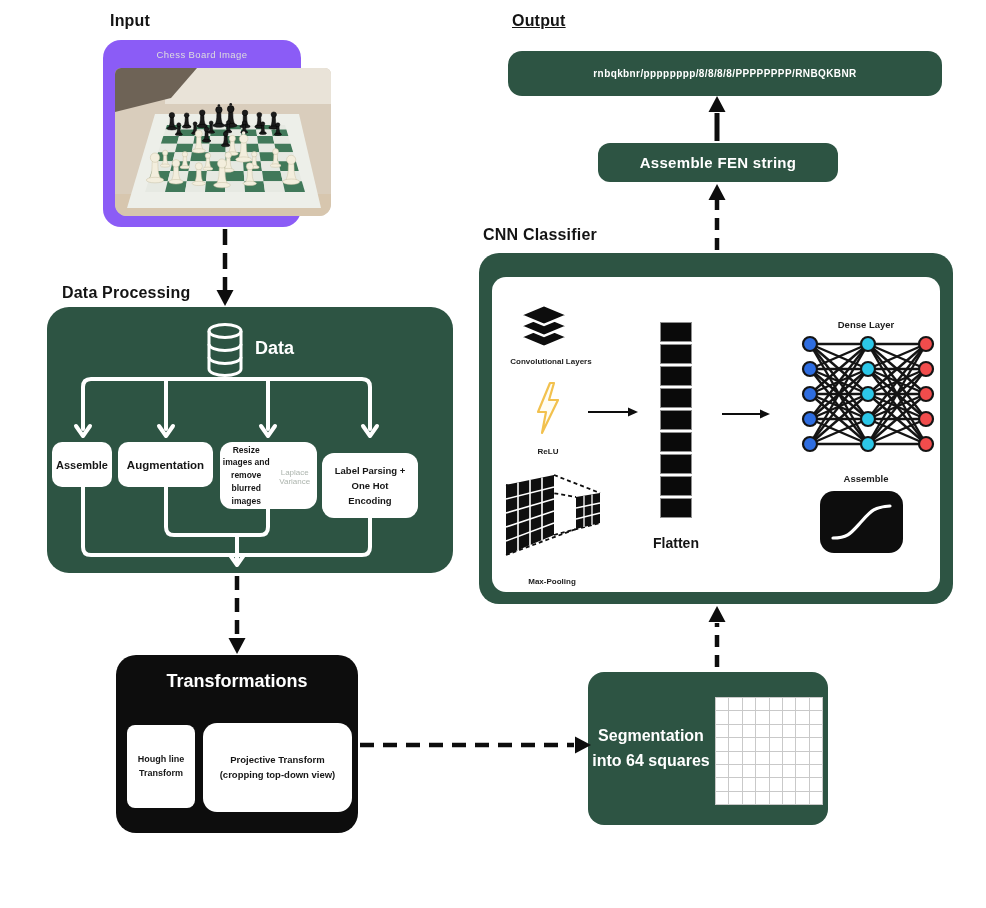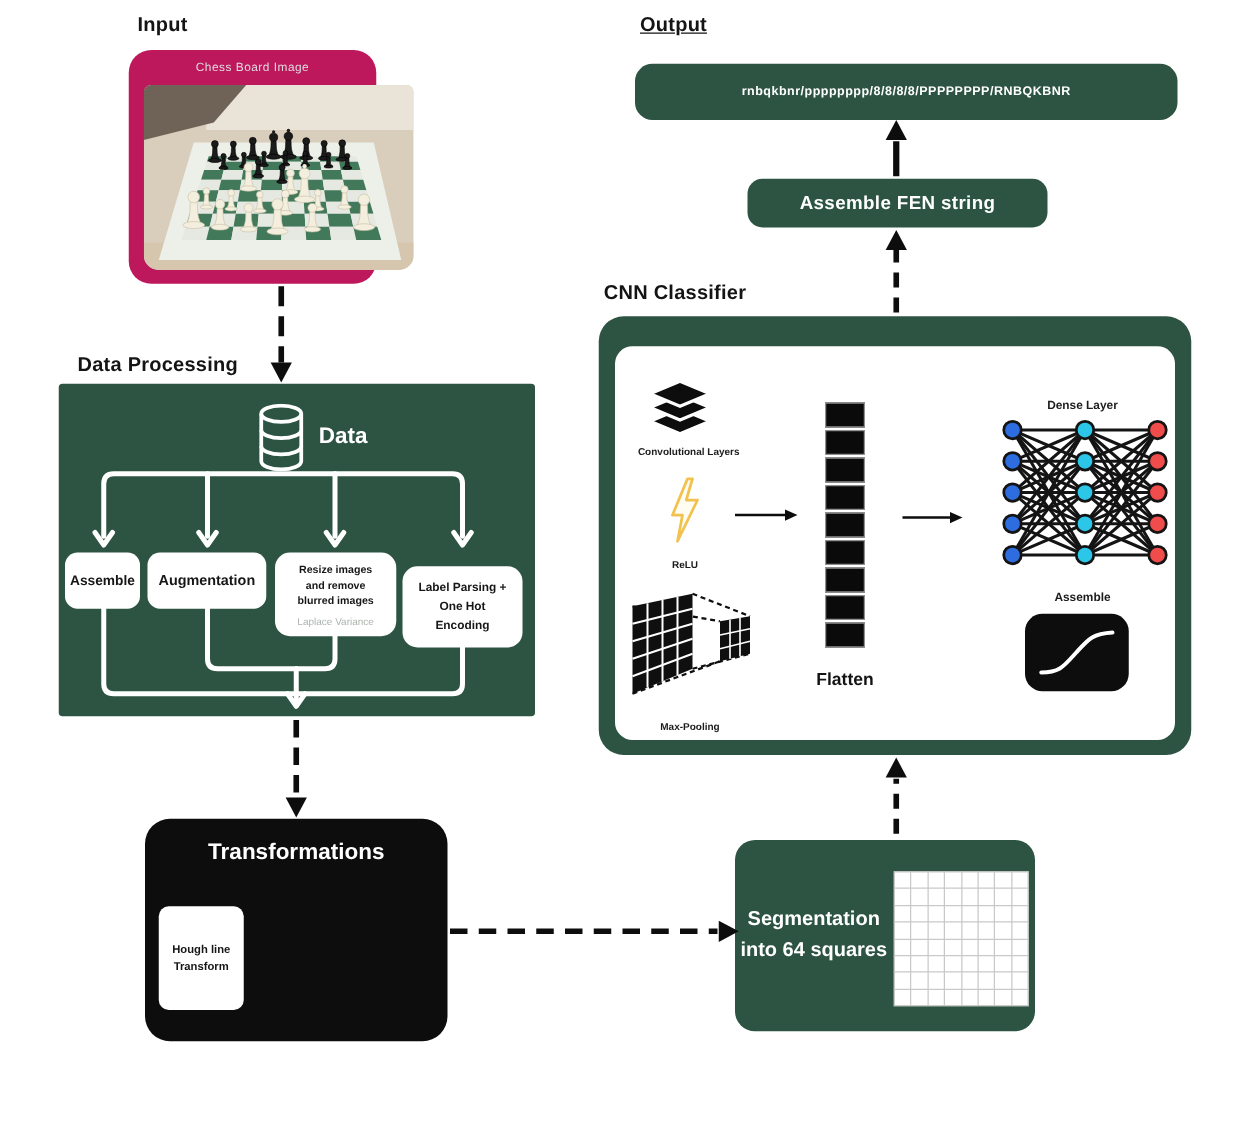--- a/index.html
+++ b/index.html
@@ -3,21 +3,21 @@
 <meta charset="utf-8">
 <style>
   html,body{margin:0;padding:0;background:#fff;}
   .canvas{position:relative;width:986px;height:908px;background:#fff;overflow:hidden;
           font-family:"Liberation Sans",sans-serif;color:#111;}
   .abs{position:absolute;box-sizing:border-box;}
   .section-label{position:absolute;font-weight:800;font-size:16px;color:#141414;letter-spacing:.2px;}
   .green-box{background:#2d5443;border-radius:14px;}
   .white-card{background:#fff;border-radius:10px;display:flex;align-items:center;justify-content:center;text-align:center;}
   
-  .card-input{position:absolute;left:103px;top:40px;width:198px;height:187px;background:#be185d;border-radius:18px;}
+  .card-input{position:absolute;left:103px;top:40px;width:198px;height:187px;background:#8b5cf6;border-radius:18px;}
   .card-caption{position:absolute;left:0;right:0;top:9px;text-align:center;font-size:9.5px;color:#dedede;letter-spacing:.4px;}
   .photo{position:absolute;left:12px;top:28px;width:216px;height:148px;border-radius:6px 6px 12px 12px;overflow:hidden;}
   
   .fen-box{position:absolute;left:508px;top:51px;width:434px;height:45px;border-radius:14px;
            display:flex;align-items:center;justify-content:center;}
   .fen-text{color:#fff;font-weight:700;font-size:10px;letter-spacing:.4px;}
   .assemble-box{position:absolute;left:598px;top:143px;width:240px;height:39px;border-radius:12px;
            display:flex;align-items:center;justify-content:center;}
   .assemble-text{color:#fff;font-weight:700;font-size:15px;letter-spacing:.3px;}
   
@@ -36,21 +36,21 @@
             text-align:center;color:#fff;font-weight:700;font-size:16px;line-height:1.55;}
   .seg-grid{position:absolute;left:127px;top:25px;width:106px;height:106px;background:#c9c9c9;border:1px solid #c9c9c9;
             display:grid;grid-template-columns:repeat(8,1fr);grid-template-rows:repeat(8,1fr);gap:1px;}
   .seg-cell{background:#fff;}
   
   .trans-box{position:absolute;left:116px;top:655px;width:242px;height:178px;background:#0d0d0d;border-radius:20px;}
   .trans-title{position:absolute;left:0;right:0;top:16px;text-align:center;color:#fff;font-weight:800;font-size:18px;}
   .hough-box{position:absolute;left:11px;top:70px;width:60px;height:75px;border-radius:8px;font-weight:700;font-size:9px;line-height:1.45;padding:4px;}
   .proj-box{position:absolute;left:87px;top:68px;width:137px;height:77px;border-radius:14px;font-weight:700;font-size:9.5px;line-height:1.5;padding:6px;}
   
-  .dp-box{position:absolute;left:47px;top:307px;width:381px;height:266px;border-radius:3px;}
+  .dp-box{position:absolute;left:47px;top:307px;width:381px;height:266px;border-radius:22px;padding-left:25px;}
   .data-label{position:absolute;left:208px;top:31px;color:#fff;font-weight:800;font-size:18px;}
   .step-label{font-weight:700;color:#161616;}
   .sub-label{font-weight:400;color:#adb5ae;font-size:8px;margin-top:3px;}
   svg{display:block;}
   .overlay{position:absolute;left:0;top:0;pointer-events:none;z-index:50;}
 </style>
 </head>
 <body>
 
 <div class="canvas">
@@ -478,20 +478,23 @@
         <div class="seg-cell"></div>
         <div class="seg-cell"></div>
       </div>
   </div>
 
   <div class="trans-box">
     <div class="trans-title">Transformations</div>
     <div class="white-card hough-box">
       <span class="step-label">Hough line Transform</span>
     </div>
+    <div class="white-card proj-box">
+      <span class="step-label">Projective Transform (cropping top-down view)</span>
+    </div>
   </div>
 
   <div class="section-label" style="left:62px;top:284px;">Data Processing</div>
 
   <div class="dp-box green-box">
     <svg class="abs" style="left:158px;top:16px;" width="40" height="54" viewBox="0 0 40 54">
       <g fill="none" stroke="#fff" stroke-width="3">
         <ellipse cx="20" cy="8" rx="16" ry="6.5"></ellipse>
         <path d="M4,8 V46 A16,6.5 0 0 0 36,46 V8"></path>
         <path d="M4,21 A16,6.5 0 0 0 36,21"></path>
@@ -517,21 +520,21 @@
         <path d="M183,248 L190,258 L197,248"></path>
       </g>
     </svg>
 
     <div class="white-card abs" style="left:5px;top:135px;width:60px;height:45px;">
       <span class="step-label" style="font-size:11px;">Assemble</span>
     </div>
     <div class="white-card abs" style="left:71px;top:135px;width:95px;height:45px;">
       <span class="step-label" style="font-size:11.5px;">Augmentation</span>
     </div>
-    <div class="white-card abs" style="left:173px;top:135px;width:97px;height:67px;border-radius:12px;flex-direction:column;">
+    <div class="white-card abs" style="left:173px;top:135px;width:97px;height:67px;border-radius:12px;">
       <span class="step-label" style="font-size:8.5px;line-height:1.5;width:72px;">Resize images and remove blurred images</span>
       <span class="sub-label"></span>
       <span class="sub-label">Laplace Variance</span>
     </div>
     <div class="white-card abs" style="left:275px;top:146px;width:96px;height:65px;border-radius:12px;justify-content:center;">
       <span class="step-label" style="font-size:9.5px;line-height:1.6;width:80px;">Label Parsing + One Hot Encoding</span>
     </div>
   </div>
 
   <svg class="overlay" width="986" height="908" viewBox="0 0 986 908">

